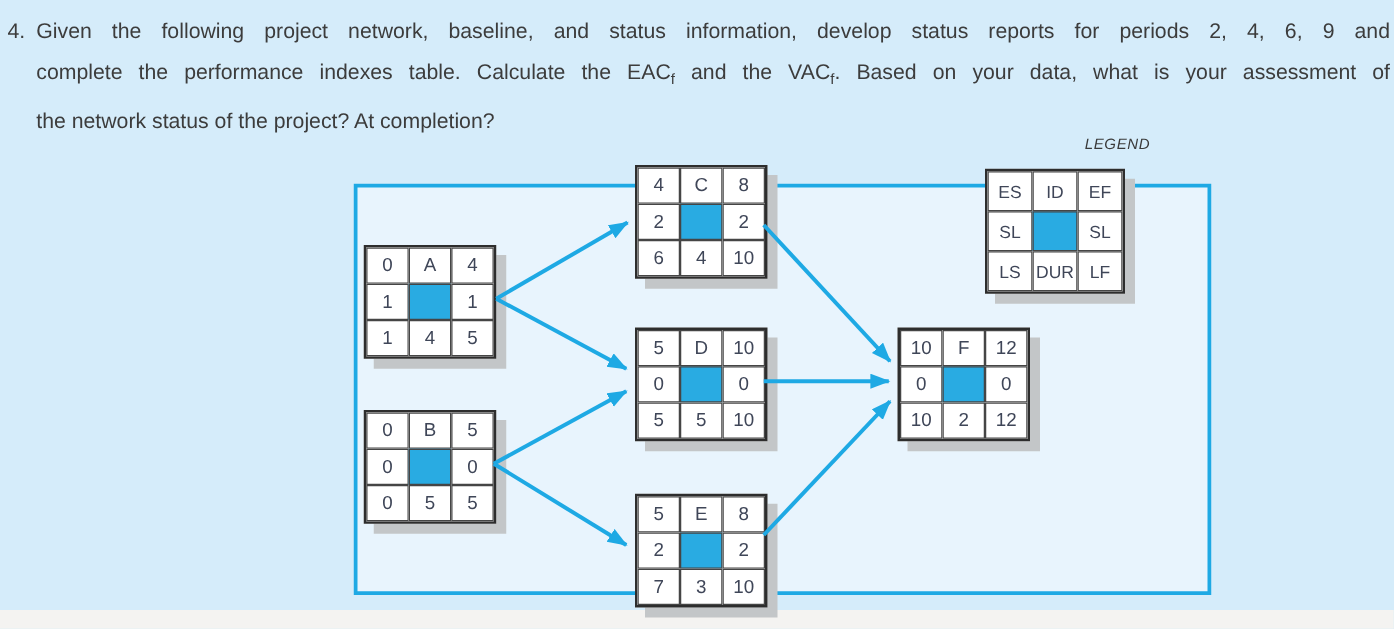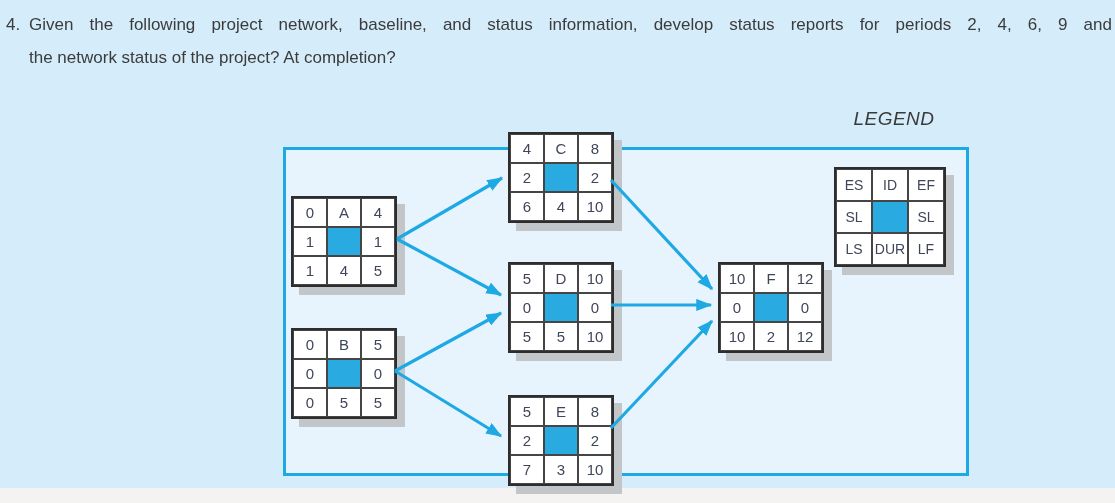--- a/index.html
+++ b/index.html
@@ -48,40 +48,41 @@
   .node-a { left: 291px; top: 196px; }
   .node-b { left: 291px; top: 328px; }
   .node-c { left: 508px; top: 132px; }
   .node-d { left: 508px; top: 262px; }
   .node-e { left: 508px; top: 395px; }
   .node-f { left: 718px; top: 262px; }
 
   
   .legend-title {
     position: absolute; left: 838px; top: 108px; width: 112px; z-index: 3;
-    text-align: center; font-style: italic; font-size: 19px; color: #3a3a3a;
+    text-align: center; font-style: italic; font-size: 12px; color: #3a3a3a;
     letter-spacing: 0.5px;
   }
   .legend-grid {
-    left: 834px; top: 135px;
-    grid-template-columns: repeat(3, 36px); grid-auto-rows: 32px; margin-top: 32px;
+    left: 788px; top: 135px;
+    grid-template-columns: repeat(3, 36px); grid-auto-rows: 32px;
   }
   .legend-grid .cell { font-size: 14px; }
 
   
   .arrows { position: absolute; left: 0; top: 0; z-index: 4; pointer-events: none; }
   .arrow { stroke: #1ea9e4; stroke-width: 3.2; fill: none; }
 </style>
 </head>
 <body>
 
 <div class="question">
   <div class="qnum">4.</div>
   <div class="qtext">
     <div class="qline-just">Given the following project network, baseline, and status information, develop status reports for periods 2, 4, 6, 9 and</div>
+    <div class="qline-just"><span>complete the performance indexes table. Calculate the EAC</span><sub>f</sub><span> and the VAC</span><sub>f</sub><span>. Based on your data, what is your assessment of</span></div>
     <div>the network status of the project? At completion?</div>
   </div>
 </div>
 
 <div class="bottom-strip"></div>
 
 <div class="frame"></div>
 
 <div class="grid node-a">
   <div class="cell">0</div>

